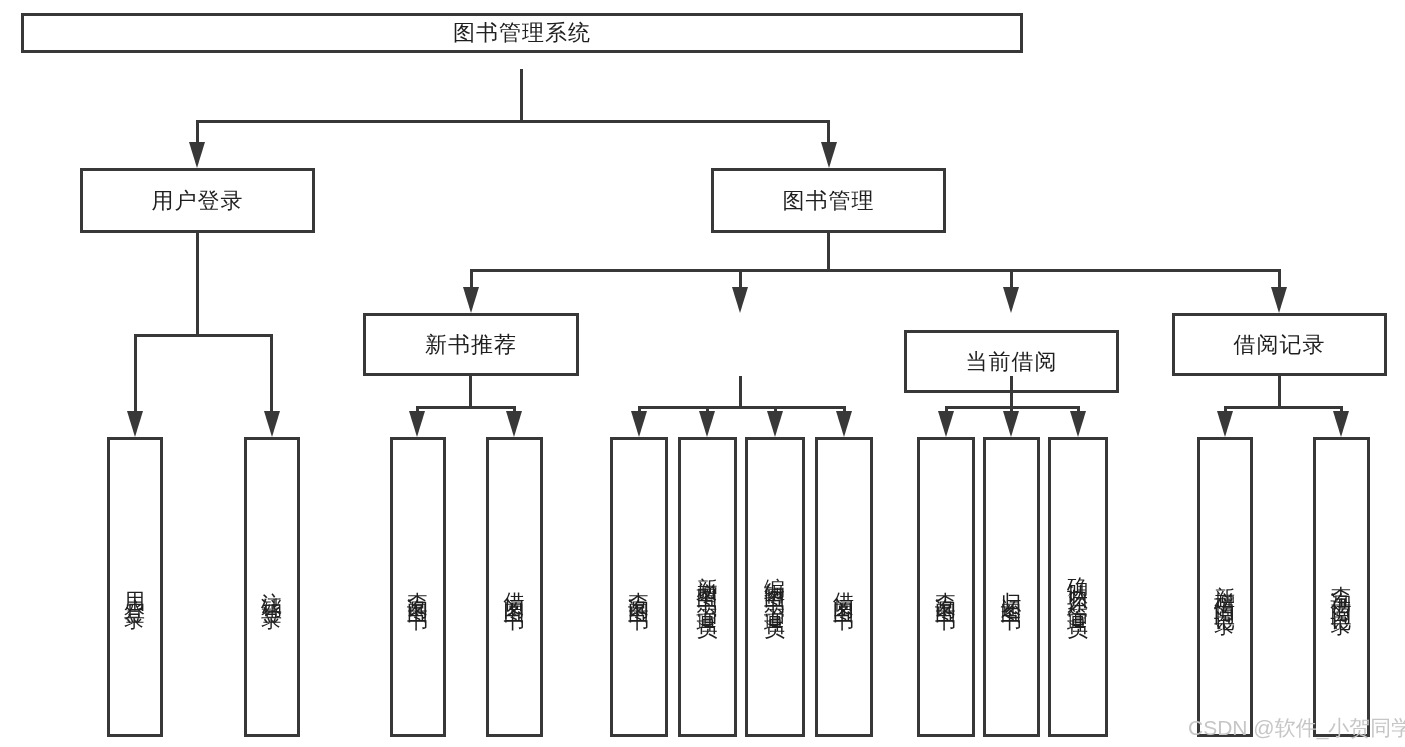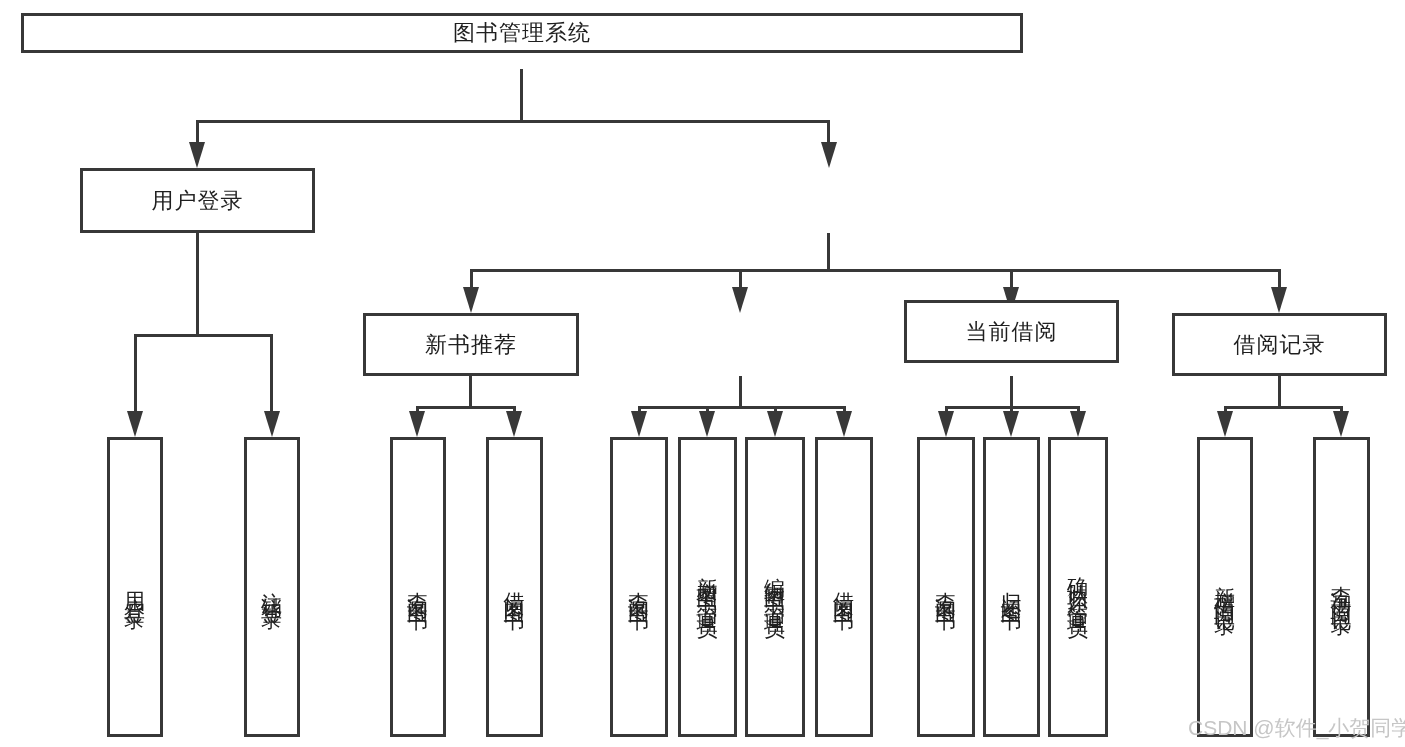--- a/index.html
+++ b/index.html
@@ -66,20 +66,23 @@
   <div class="vl" style="left:520px;top:69px;height:52px"></div>
   <div class="hl" style="left:196px;top:120px;width:634px"></div>
   <div class="vl" style="left:196px;top:120px;height:26px"></div>
   <div class="ar" style="left:189px;top:142px"></div>
   <div class="vl" style="left:827px;top:120px;height:26px"></div>
   <div class="ar" style="left:821px;top:142px"></div>
 
   <div class="box" style="left:80px;top:168px;width:235px;height:65px">
     <span>用户登录</span>
   </div>
+  <div class="box" style="left:711px;top:168px;width:235px;height:65px">
+    <span>图书管理</span>
+  </div>
 
   <div class="vl" style="left:196px;top:233px;height:104px"></div>
   <div class="hl" style="left:134px;top:334px;width:139px"></div>
   <div class="vl" style="left:134px;top:334px;height:79px"></div>
   <div class="ar" style="left:127px;top:411px"></div>
   <div class="vl" style="left:270px;top:334px;height:79px"></div>
   <div class="ar" style="left:264px;top:411px"></div>
 
   <div class="vl" style="left:827px;top:233px;height:39px"></div>
   <div class="hl" style="left:470px;top:269px;width:811px"></div>
@@ -88,21 +91,21 @@
   <div class="vl" style="left:739px;top:269px;height:20px"></div>
   <div class="ar" style="left:732px;top:287px"></div>
   <div class="vl" style="left:1010px;top:269px;height:20px"></div>
   <div class="ar" style="left:1003px;top:287px"></div>
   <div class="vl" style="left:1278px;top:269px;height:20px"></div>
   <div class="ar" style="left:1271px;top:287px"></div>
 
   <div class="box" style="left:363px;top:313px;width:216px;height:63px">
     <span>新书推荐</span>
   </div>
-  <div class="box" style="left:904px;top:300px;width:215px;height:63px">
+  <div class="box" style="left:904px;top:330px;width:215px;height:63px">
     <span>当前借阅</span>
   </div>
   <div class="box" style="left:1172px;top:313px;width:215px;height:63px">
     <span>借阅记录</span>
   </div>
 
   <div class="vl" style="left:469px;top:376px;height:32px"></div>
   <div class="hl" style="left:416px;top:406px;width:100px"></div>
   <div class="vl" style="left:416px;top:406px;height:8px"></div>
   <div class="ar" style="left:409px;top:411px"></div>

